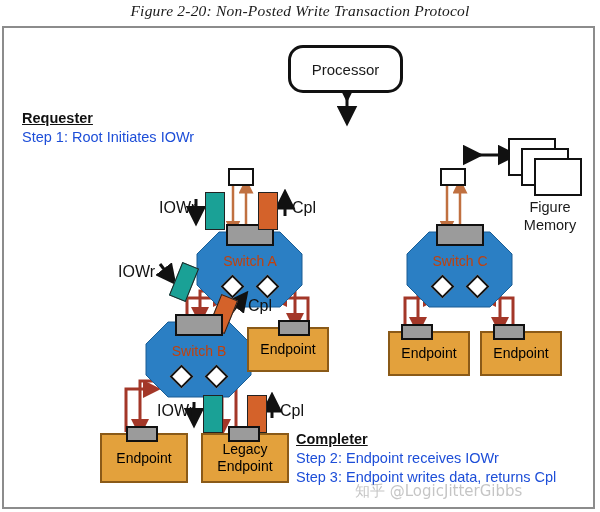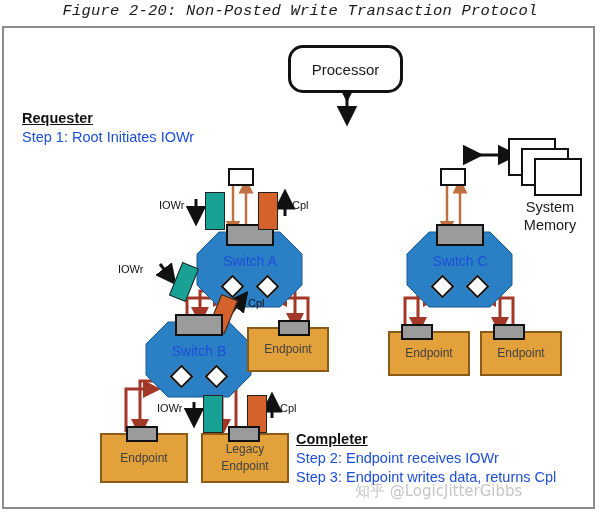--- a/index.html
+++ b/index.html
@@ -18,21 +18,21 @@
     position: relative;
     width: 600px;
     height: 512px;
   }
   .fig-title {
     position: absolute;
     top: 2px;
     left: 0;
     width: 600px;
     text-align: center;
-    font-family: Liberation Mono, monospace;
+    font-family: Liberation Serif, serif;
     font-style: italic;
     font-size: 15.5px;
     color: #1a1a1a;
     letter-spacing: 0.2px;
   }
   .frame {
     position: absolute;
     left: 2px;
     top: 26px;
     width: 593px;
@@ -84,27 +84,27 @@
   }
   .endpoint {
     position: absolute;
     background: #e3a13c;
     border: 2px solid #8a5a18;
     box-sizing: border-box;
     display: flex;
     align-items: center;
     justify-content: center;
     text-align: center;
-    color: #404040;
-    font-size: 12px;
+    color: #000000;
+    font-size: 14px;
     line-height: 17px;
   }
   .switch-label {
     position: absolute;
-    color: #1d4ed8;
+    color: #c2410c;
     font-size: 14px;
     text-align: center;
     pointer-events: none;
   }
   
   .port-gray {
     position: absolute;
     background: #9b9b9b;
     border: 2px solid #111111;
     box-sizing: border-box;
@@ -126,21 +126,21 @@
   .pkt {
     position: absolute;
     box-sizing: border-box;
     border: 1.5px solid #222222;
   }
   .pkt-iowr { background: #1aa196; }
   .pkt-cpl  { background: #d4622a; }
   
   .anno {
     position: absolute;
-    font-size: 11px;
+    font-size: 16px;
     color: #111111;
     white-space: nowrap;
   }
   .block-title {
     position: absolute;
     font-size: 14.5px;
     font-weight: bold;
     color: #111111;
     text-decoration: underline;
     white-space: nowrap;
@@ -272,21 +272,21 @@
     <div class="proc-box" style="left:288px; top:45px; width:115px; height:48px;border-radius:15px;">
       <span>Processor</span>
     </div>
 
     <div class="port-white" style="left:228px; top:168px; width:26px; height:18px;"></div>
     <div class="port-white" style="left:440px; top:168px; width:26px; height:18px;"></div>
 
     <div class="mem-card" style="left:508px; top:138px; width:48px; height:38px;"></div>
     <div class="mem-card" style="left:521px; top:148px; width:48px; height:38px;"></div>
     <div class="mem-card" style="left:534px; top:158px; width:48px; height:38px;"></div>
-    <div class="mem-label" style="left:505px; top:198px; width:90px;">System</div>
+    <div class="mem-label" style="left:505px; top:198px; width:90px;">Figure</div>
     <div class="mem-label" style="left:505px; top:216px; width:90px;">Memory</div>
 
     <div class="port-gray" style="left:226px; top:224px; width:48px; height:22px;"></div>
     <div class="switch-label" style="left:200px; top:253px; width:100px;">Switch A</div>
     <div class="port-diamond" style="left:224px; top:278px; width:17px; height:17px;"></div>
     <div class="port-diamond" style="left:259px; top:278px; width:17px; height:17px;"></div>
 
     <div class="pkt pkt-iowr" style="left:205px; top:192px; width:20px; height:38px;"></div>
     <div class="pkt pkt-cpl" style="left:258px; top:192px; width:20px; height:38px;"></div>
     <div class="anno" style="left:159px; top:199px;">IOWr</div>

